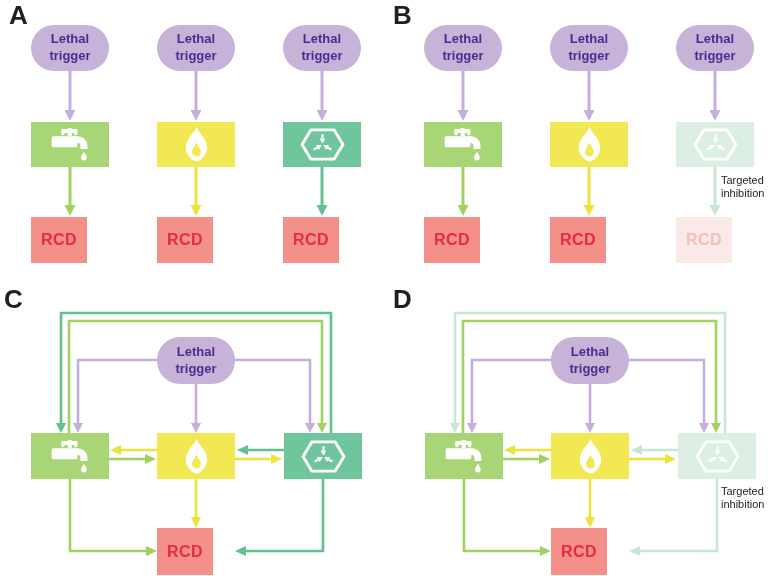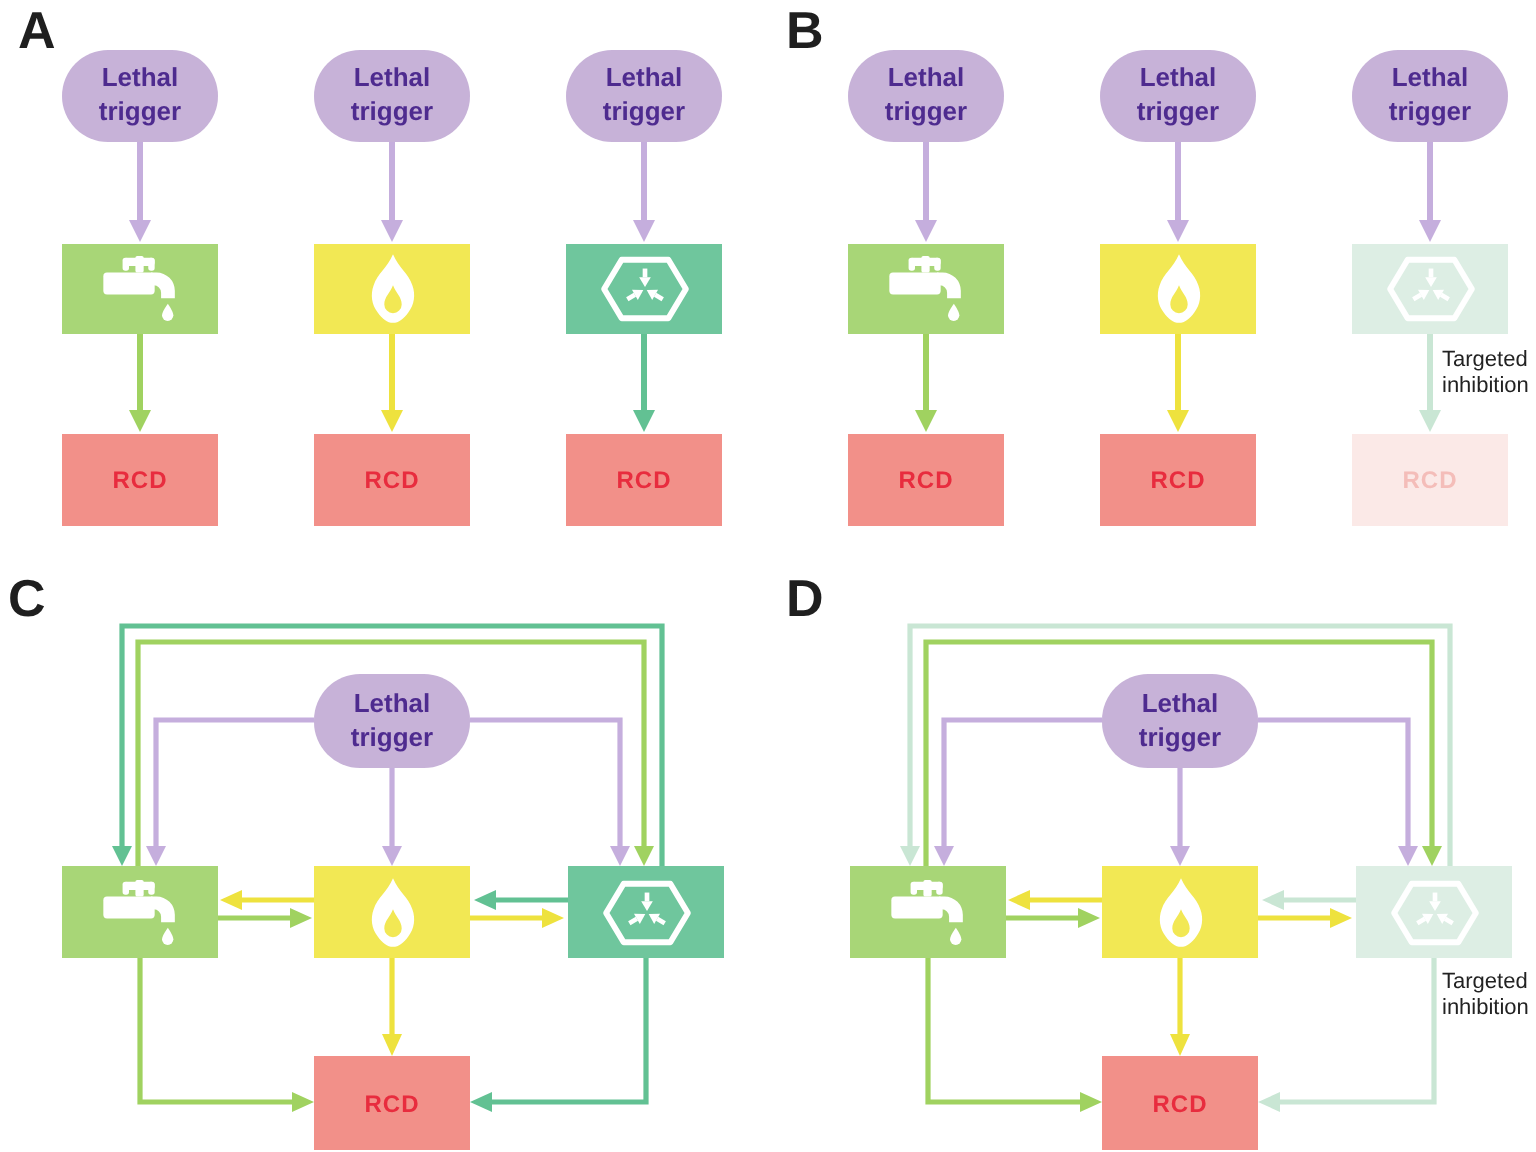--- a/index.html
+++ b/index.html
@@ -9,22 +9,22 @@
   .box{position:absolute;display:flex;align-items:center;justify-content:center;
        text-align:center;font-weight:bold;}
   .lethal{width:78px;height:46px;background:var(--purple-box);color:var(--purple-text);
           font-size:13px;line-height:1.3;border-radius:23px;}
   .lethal span{display:inline-block;width:58px;}
   .iconbox{width:78px;height:45px;}
   .green-bg{background:var(--green-box);}
   .yellow-bg{background:var(--yellow-box);}
   .teal-bg{background:var(--teal-box);}
   .mint-bg{background:var(--mint-box);}
-  .rcd{width:78px;height:46px;background:var(--salmon-box);color:var(--red-text);
-       font-size:12px;letter-spacing:.5px;}
+  .rcd{width:56px;height:46px;background:var(--salmon-box);color:var(--red-text);
+       font-size:16px;letter-spacing:.5px;}
   .rcd.faded{background:var(--pink-faded-box);color:var(--pink-faded-text);}
   .ti-label{position:absolute;font-size:11px;color:#222;width:52px;line-height:1.2;}
   #arrows{position:absolute;left:0;top:0;pointer-events:none;}
   .st-purple{stroke:var(--purple-arrow);} .fl-purple{fill:var(--purple-arrow);}
   .st-green{stroke:var(--green-arrow);}   .fl-green{fill:var(--green-arrow);}
   .st-yellow{stroke:var(--yellow-arrow);} .fl-yellow{fill:var(--yellow-arrow);}
   .st-teal{stroke:var(--teal-arrow);}     .fl-teal{fill:var(--teal-arrow);}
   .st-mint{stroke:var(--mint-arrow);}     .fl-mint{fill:var(--mint-arrow);}
   .arr{fill:none;stroke-width:2.6;}
   .arr-thick{fill:none;stroke-width:3;}

